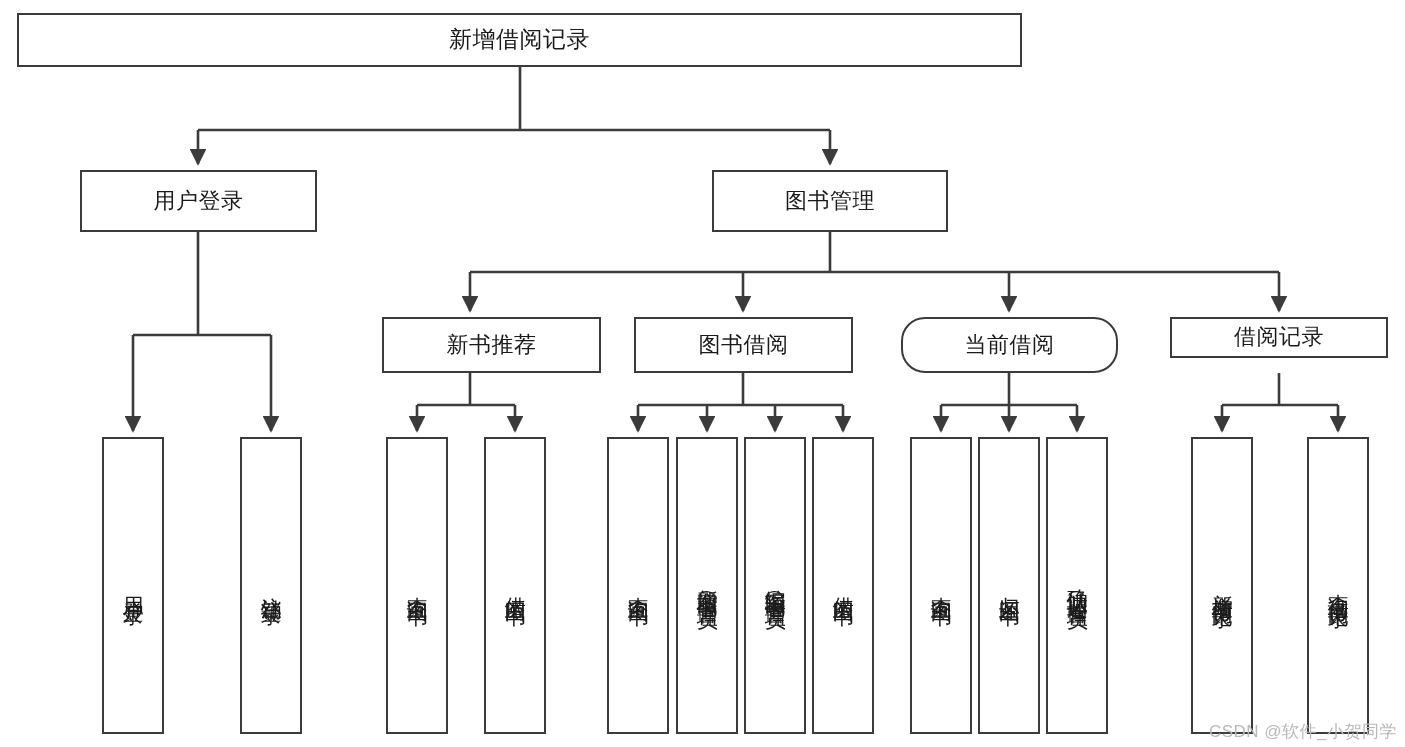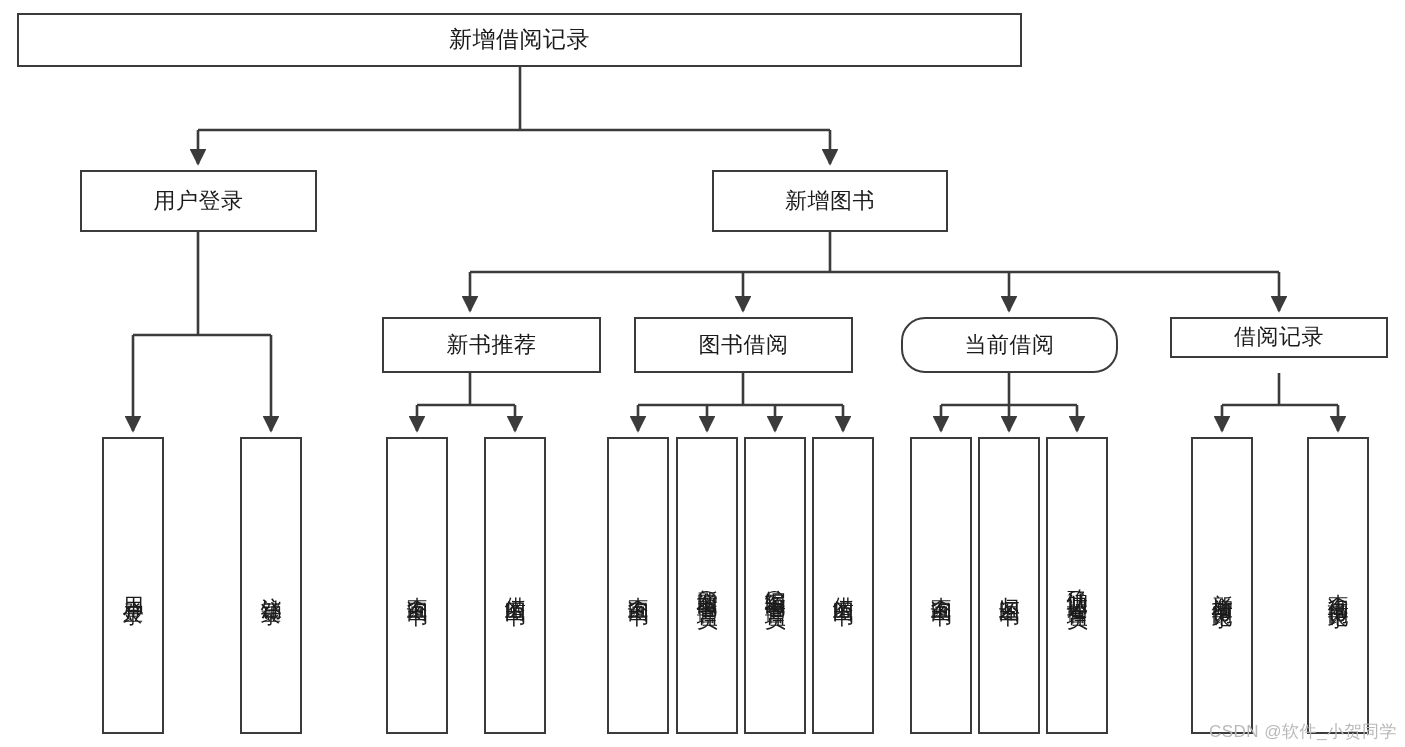--- a/index.html
+++ b/index.html
@@ -125,21 +125,21 @@
   </svg>
 
   <div class="node node-h node-root" style="left:17px; top:13px; width:1005px; height:54px;">
     <span>新增借阅记录</span>
   </div>
 
   <div class="node node-h" style="left:80px; top:170px; width:237px; height:62px;">
     <span>用户登录</span>
   </div>
   <div class="node node-h" style="left:712px; top:170px; width:236px; height:62px;">
-    <span>新增图书</span>
+    <span>图书管理</span>
   </div>
 
   <div class="node node-h" style="left:382px; top:317px; width:219px; height:56px;">
     <span>新书推荐</span>
   </div>
   <div class="node node-h" style="left:634px; top:317px; width:219px; height:56px;">
     <span>图书借阅</span>
   </div>
   <div class="node node-h" style="left:901px; top:317px; width:217px; height:56px;border-radius:24px;">
     <span>当前借阅</span>

